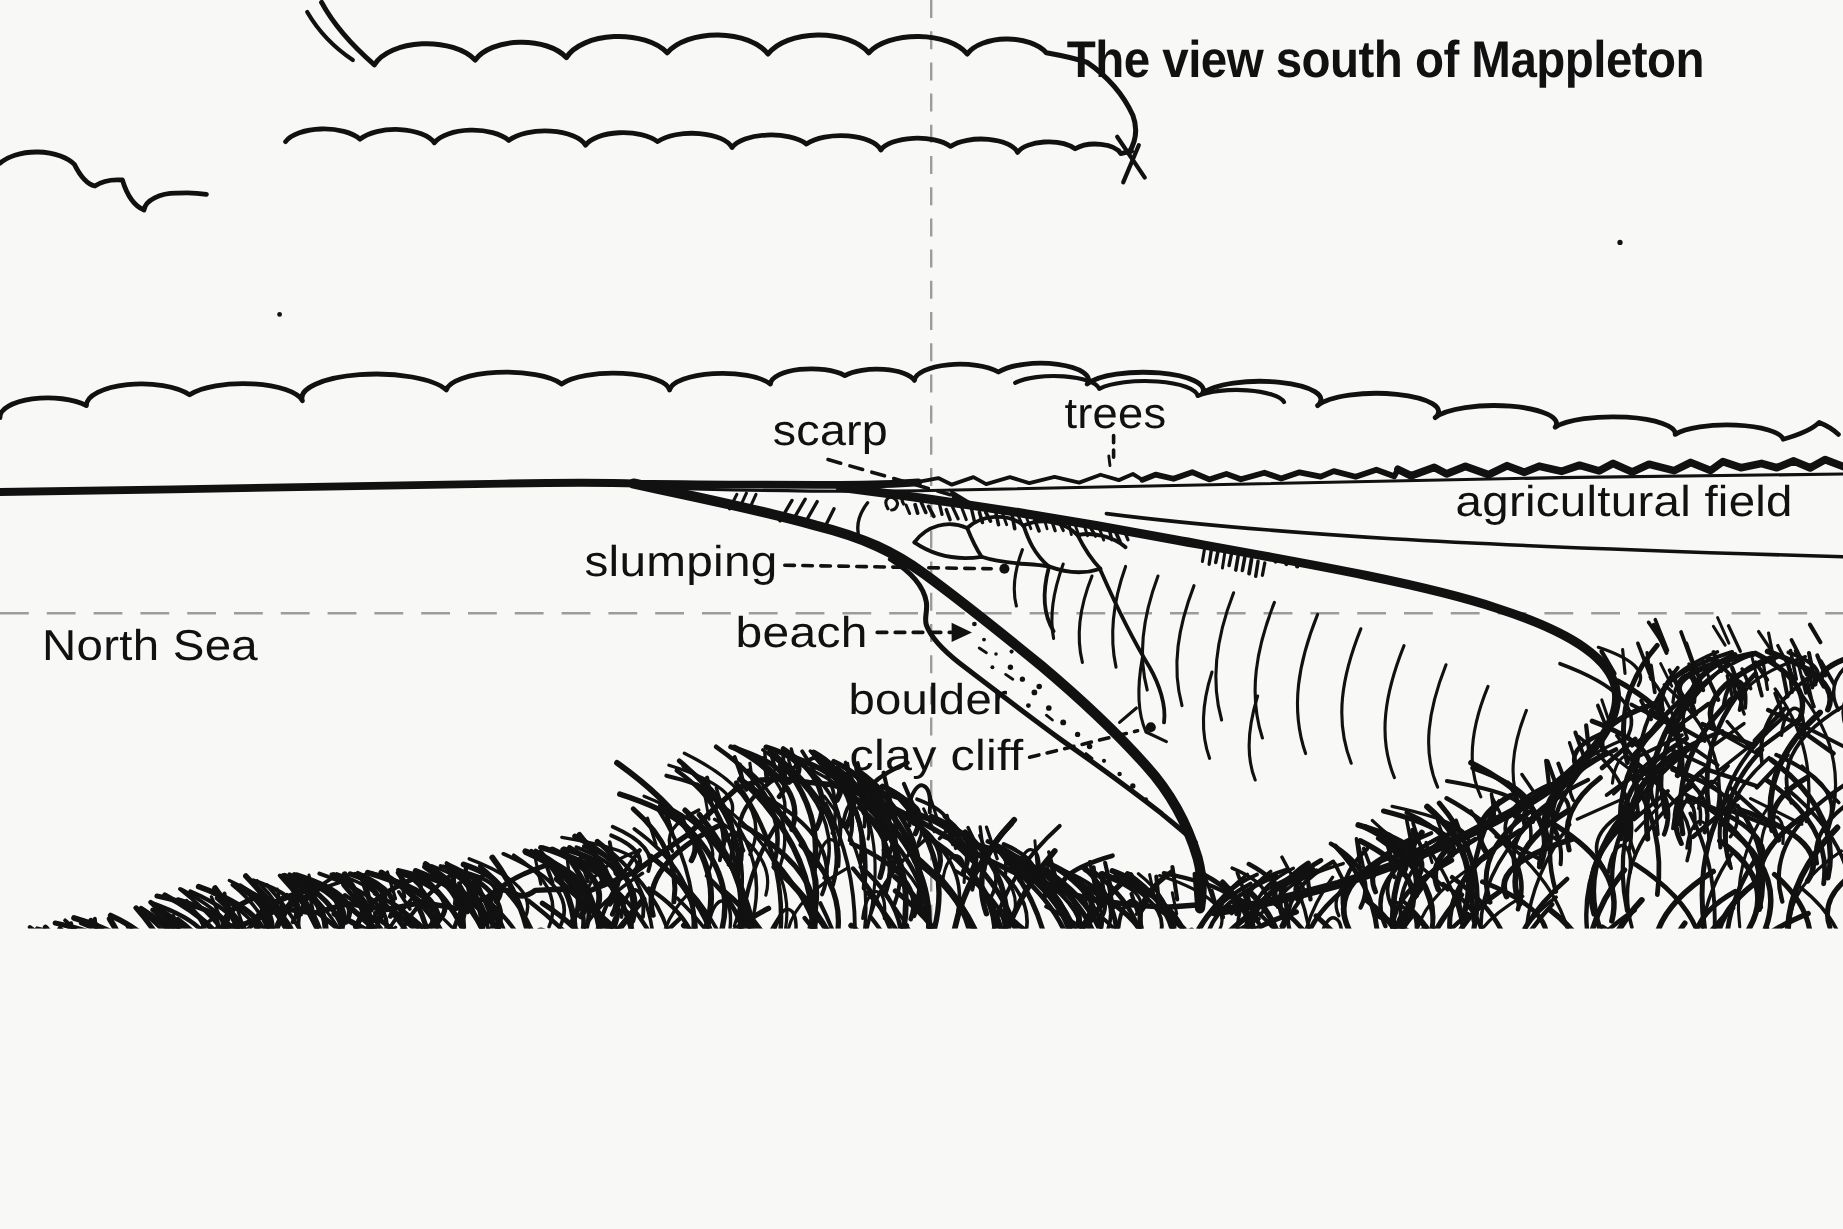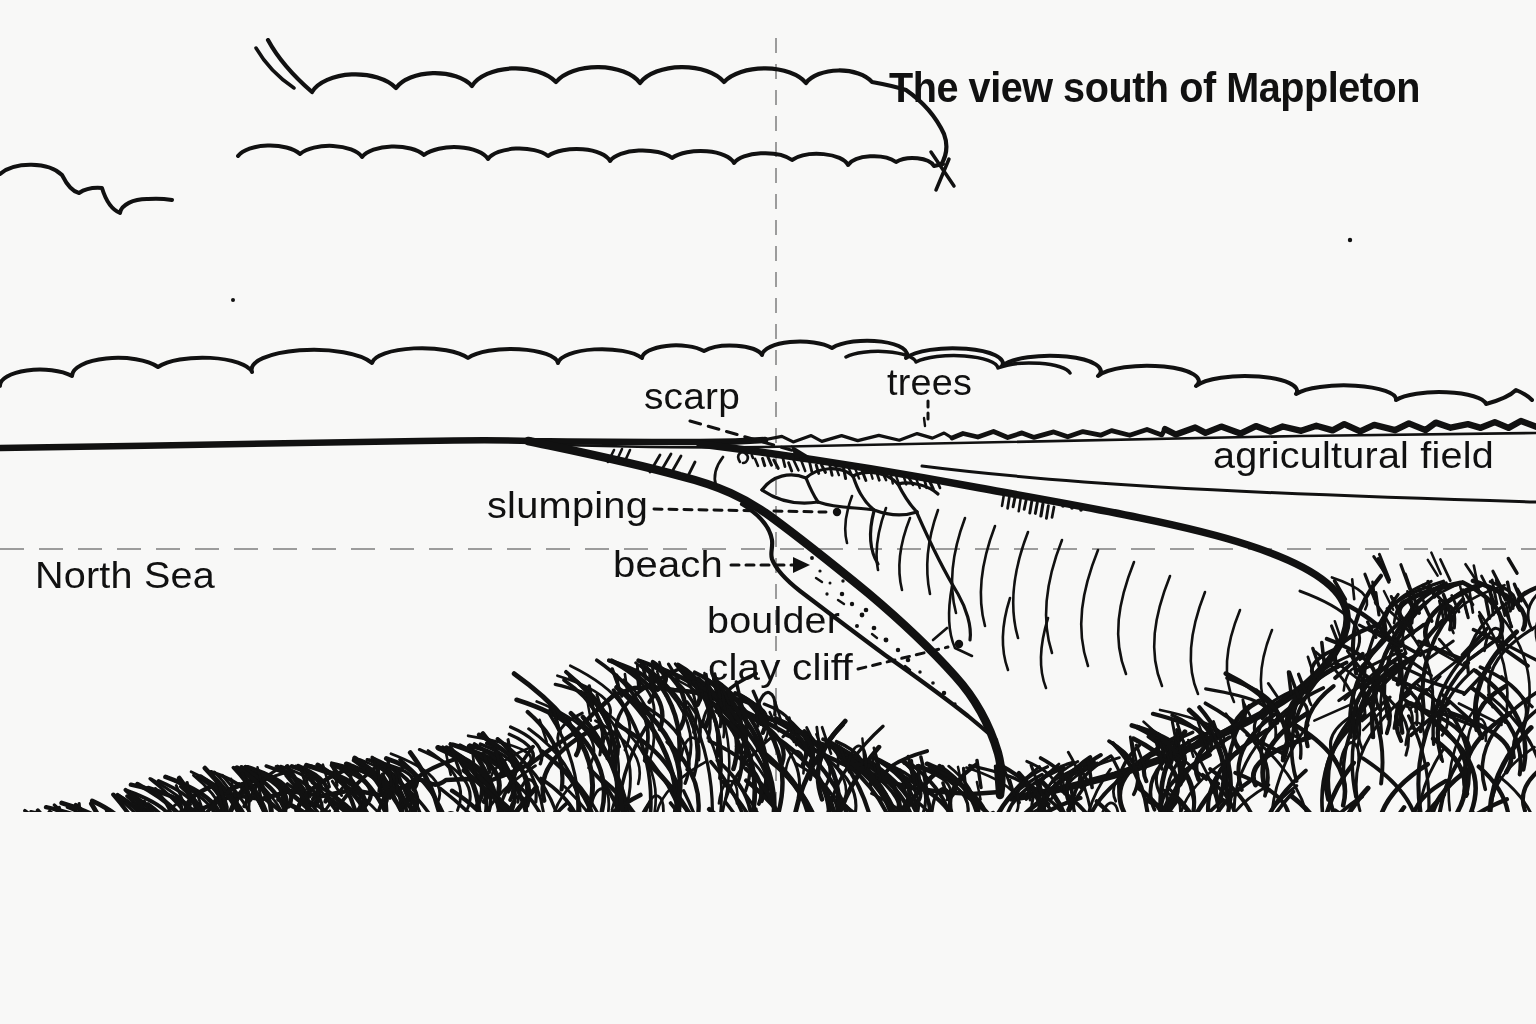--- a/index.html
+++ b/index.html
@@ -1,17 +1,17 @@
 <!DOCTYPE html>
 <html style="--ink: #111111; --guide: #9c9c9c; --bg: #f8f8f7;"><head>
 <meta charset="utf-8">
 <style>
   :root{ --ink:#111111; --guide:#9c9c9c; --bg:#f8f8f7; }
   html,body{margin:0;padding:0;background:var(--bg);}
-  #stage{width:1536px;height:774px;overflow:hidden;position:relative;background:var(--bg);margin-top:38px;}
+  #stage{width:1536px;height:774px;overflow:hidden;position:relative;background:var(--bg);}
   svg{display:block;}
   .ink{stroke:var(--ink);fill:none;stroke-linecap:round;stroke-linejoin:round;}
   .guide{stroke:var(--guide);fill:none;}
   .dotfill{fill:var(--ink);stroke:none;}
   text{fill:var(--ink);font-family:"Liberation Sans","DejaVu Sans",sans-serif;}
   .lbl{font-size:36px;font-weight:400;letter-spacing:0.2px;}
   .ttl{font-size:43px;font-weight:700;letter-spacing:-0.5px;}
 </style>
 </head>
 <body>

